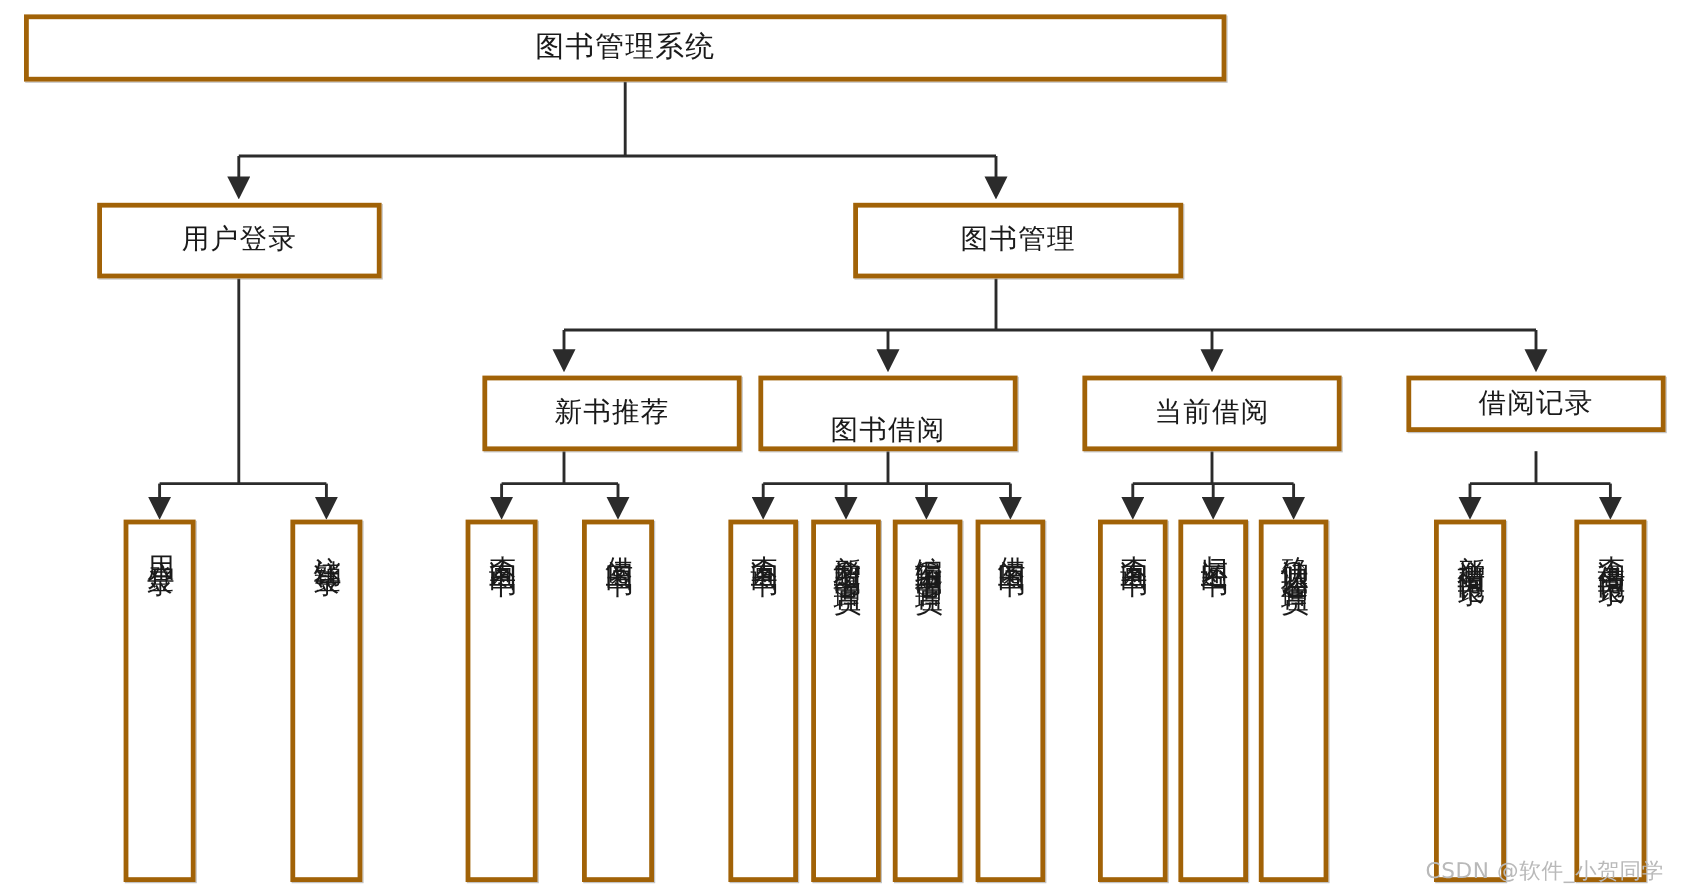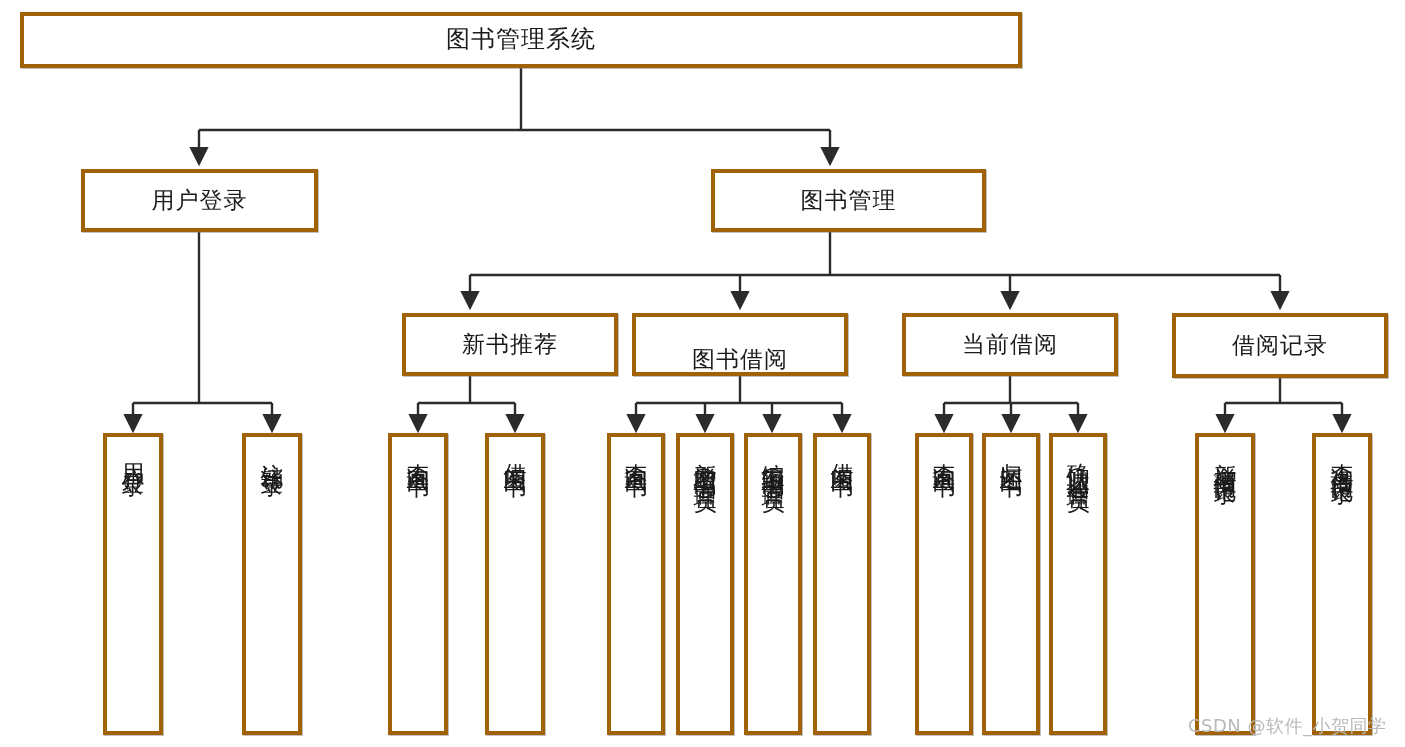--- a/index.html
+++ b/index.html
@@ -144,21 +144,21 @@
 
   <div class="node h" style="left:362px; top:313px; width:216px; height:63px;margin-left:40px;">
     <span class="label">新书推荐</span>
   </div>
   <div class="node h" style="left:632px; top:313px; width:216px; height:63px;align-items:flex-end;">
     <span class="label">图书借阅</span>
   </div>
   <div class="node h" style="left:902px; top:313px; width:216px; height:63px;">
     <span class="label">当前借阅</span>
   </div>
-  <div class="node h" style="left:1172px; top:313px; width:216px; height:65px;">
+  <div class="node h" style="left:1172px; top:313px; width:216px; height:47px;">
     <span class="label">借阅记录</span>
   </div>
 
   <div class="node v" style="left:103px; top:433px; width:60px; height:302px;">
     <span class="label">用户登录</span>
   </div>
   <div class="node v" style="left:242px; top:433px; width:60px; height:302px;">
     <span class="label">注销登录</span>
   </div>
 

